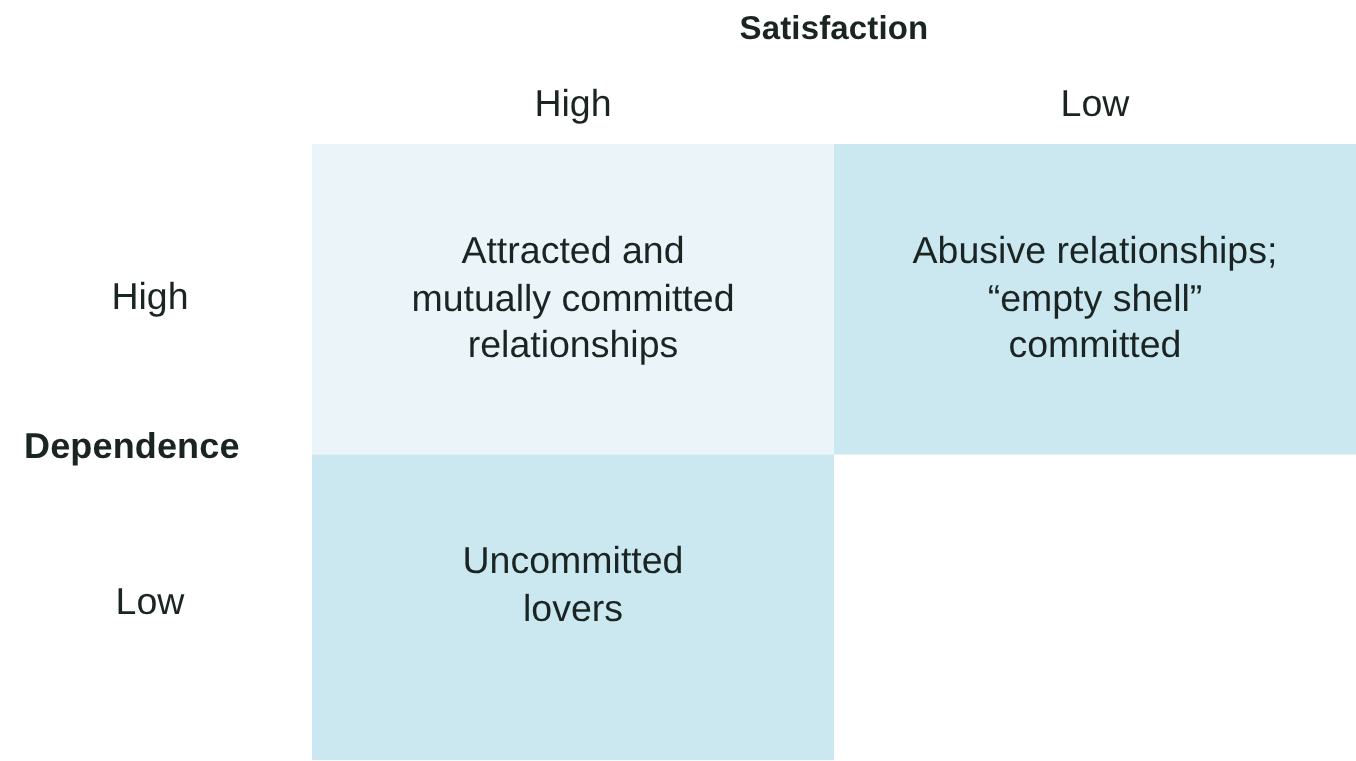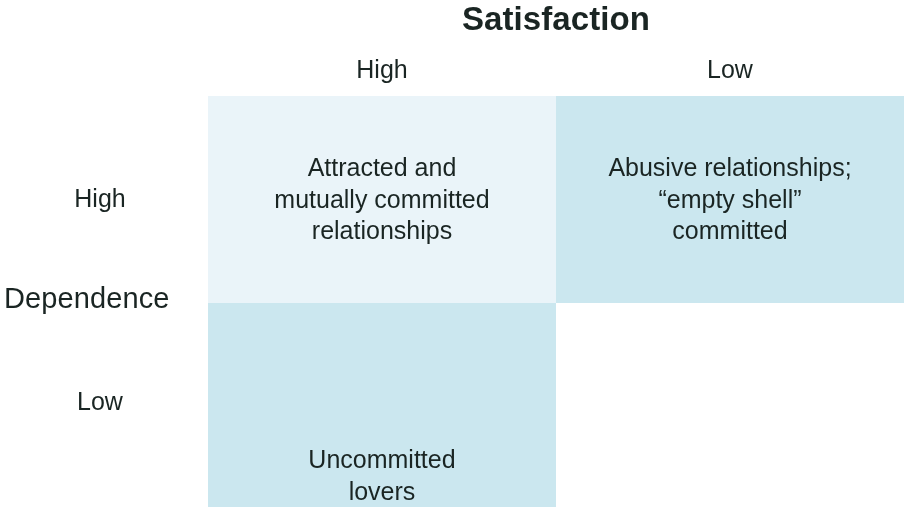--- a/index.html
+++ b/index.html
@@ -23,49 +23,49 @@
 
   
   .axis-title-top {
     position: absolute;
     left: 208px;
     top: 0px;
     width: 696px;
     height: 38px;
     line-height: 38px;
     text-align: center;
-    font-size: 33px;
+    font-size: 22px;
     font-weight: bold;
     letter-spacing: 0.1px;
   }
 
   
   .col-header {
     position: absolute;
     top: 50px;
     height: 38px;
     line-height: 38px;
     text-align: center;
     font-size: 25px;
     font-weight: normal;
   }
   .col-header.col-0 { left: 208px; width: 348px; }
   .col-header.col-1 { left: 556px; width: 348px; }
 
   
   .axis-title-left {
     position: absolute;
-    left: 4px;
+    left: 16px;
     top: 278px;
     width: 200px;
     height: 40px;
     line-height: 40px;
     text-align: left;
-    font-size: 29px;
-    font-weight: normal;
+    font-size: 24px;
+    font-weight: bold;
     letter-spacing: 0.1px;
   }
 
   
   .row-header {
     position: absolute;
     left: 0px;
     width: 200px;
     height: 38px;
     line-height: 38px;
@@ -96,21 +96,21 @@
     text-align: center;
     font-size: 25px;
     line-height: 1.26;
     font-weight: normal;
     white-space: pre-line;
   }
 
   
   .quad.q-tl { left: 0px;   top: 0px;   width: 348px; height: 207px; align-items: center; }
   .quad.q-tr { left: 348px; top: 0px;   width: 348px; height: 207px; align-items: center; }
-  .quad.q-bl { left: 0px;   top: 207px; width: 348px; height: 204px; align-items: flex-end; padding-top: 56px; }
+  .quad.q-bl { left: 0px;   top: 207px; width: 348px; height: 204px; align-items: flex-start; padding-top: 56px; }
   .quad.q-br { left: 348px; top: 207px; width: 348px; height: 204px; align-items: flex-start; padding-top: 34px; }
 </style>
 </head>
 <body style="background: rgb(255, 255, 255); color: rgb(26, 37, 35);">
 
 <div id="matrix-page" style="background: rgb(255, 255, 255);">
 
   <div class="axis-title-top">Satisfaction</div>
 
   <div class="col-header col-0">High</div>

